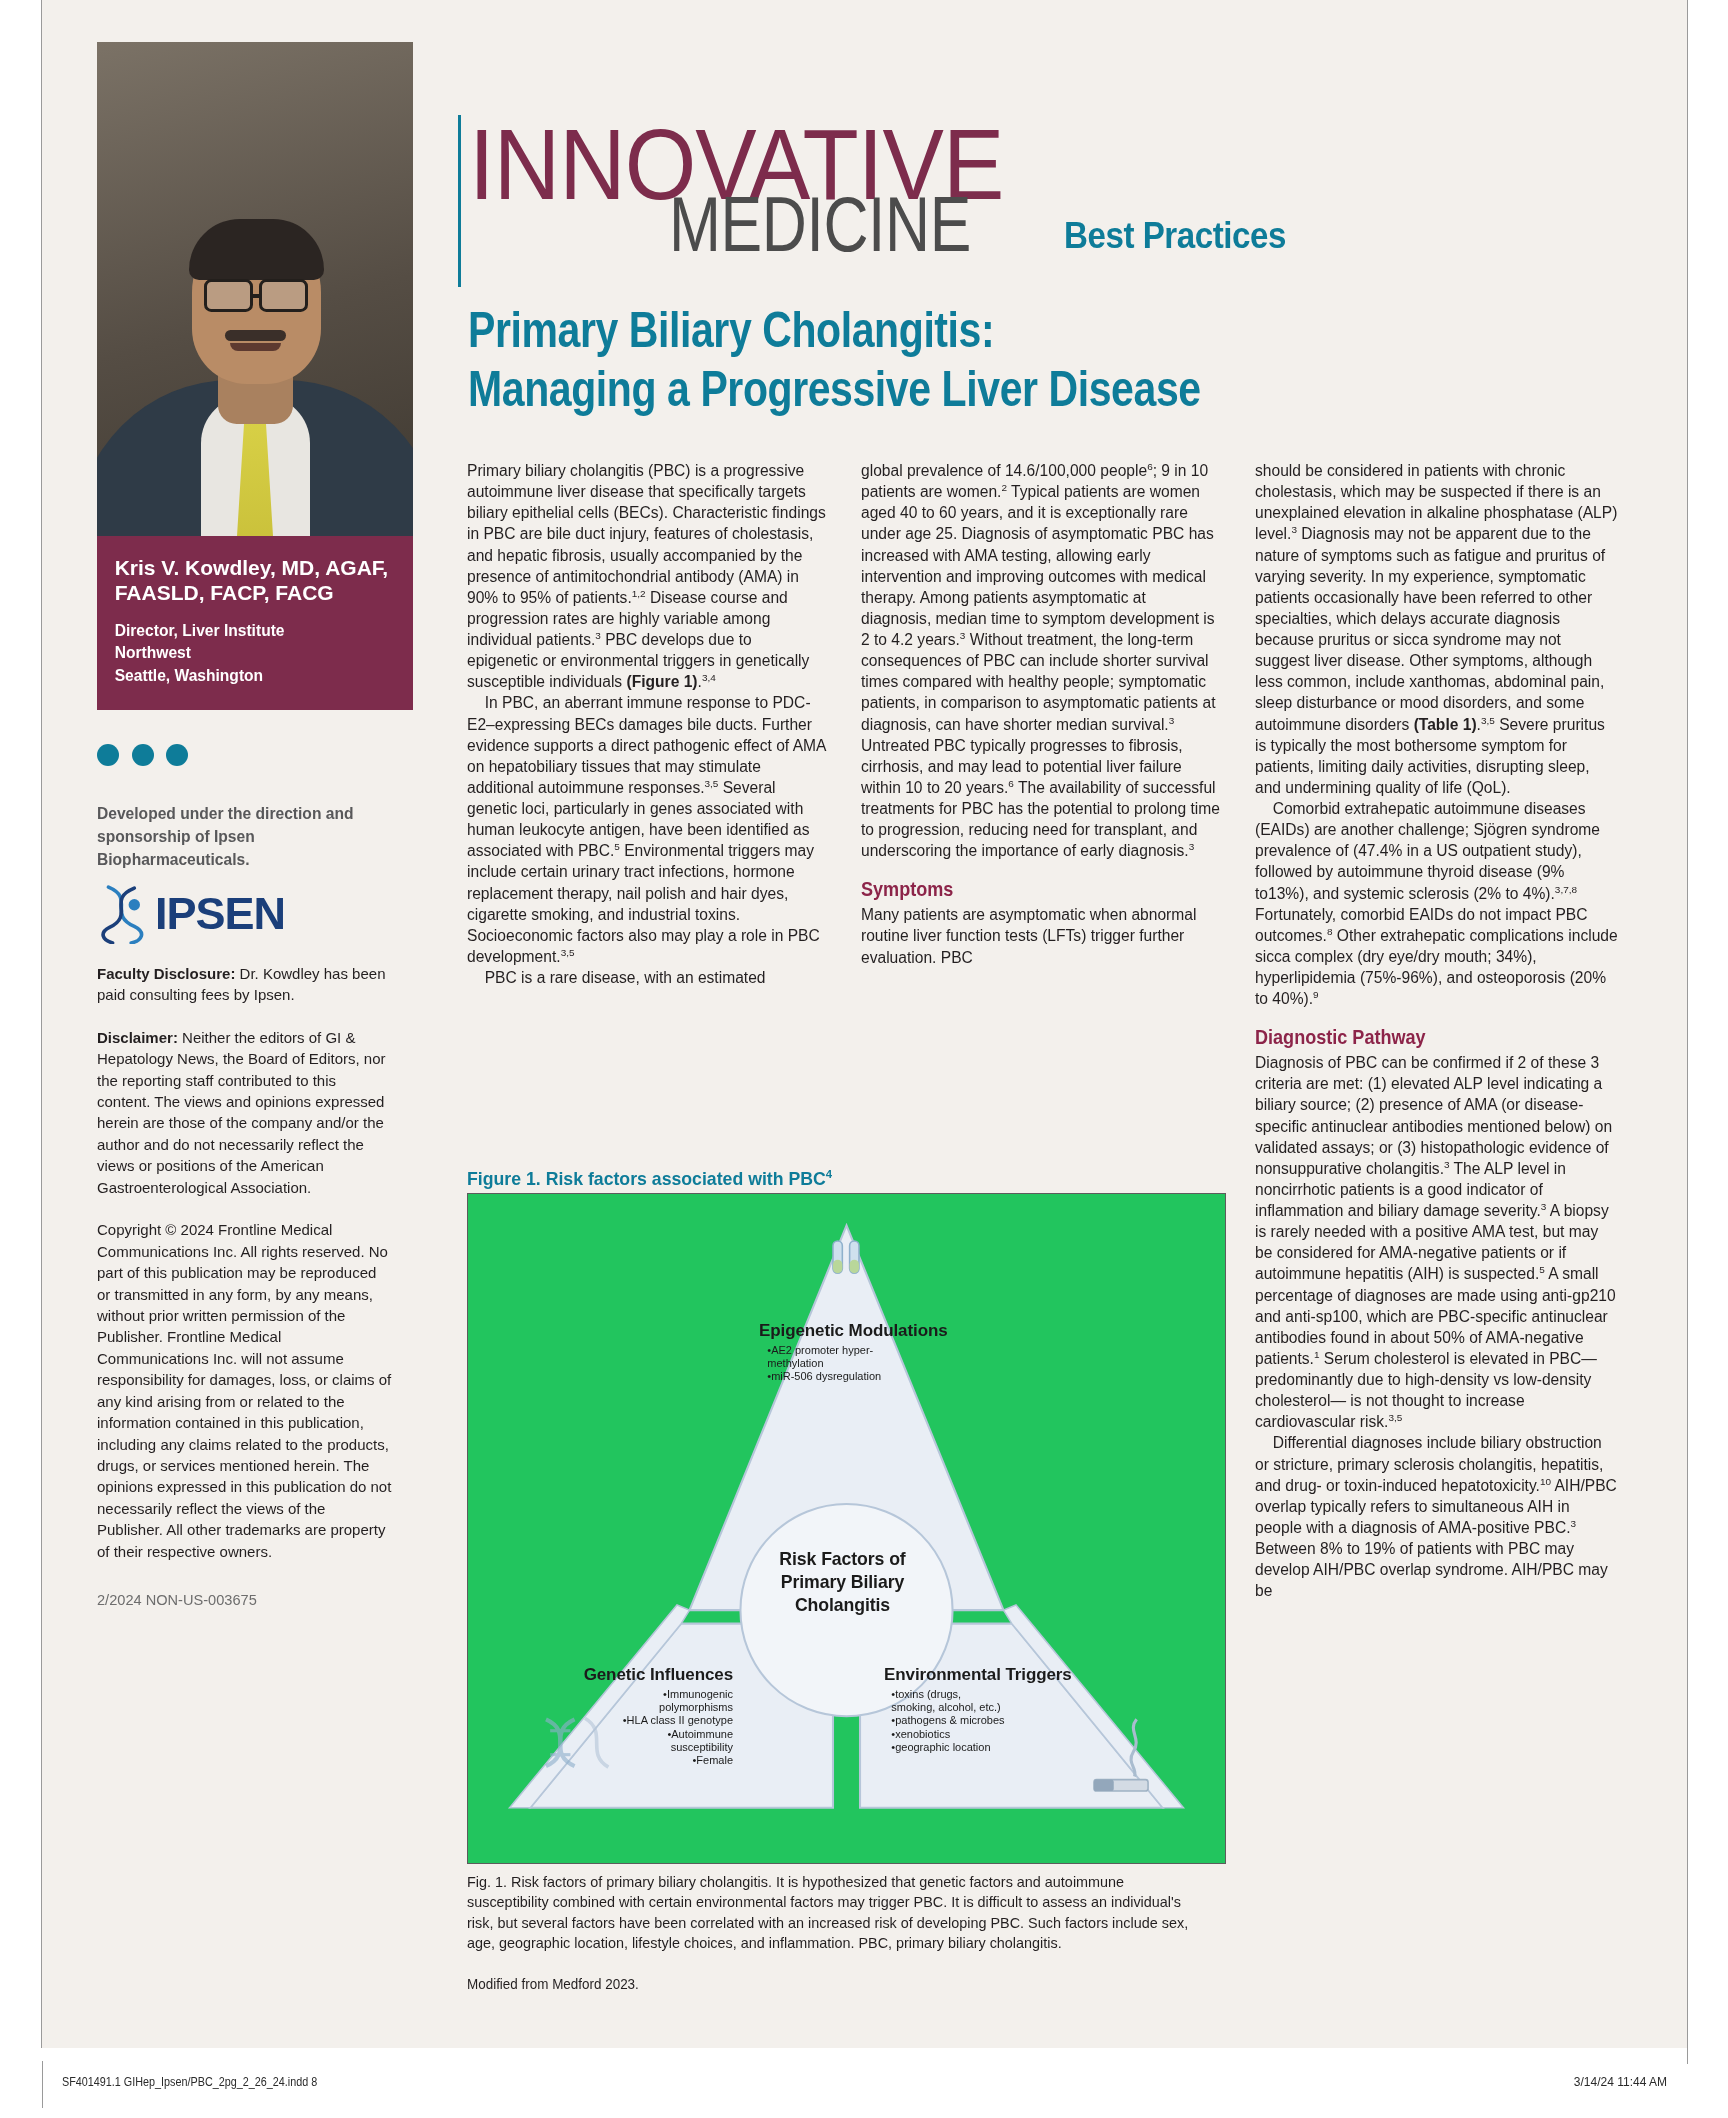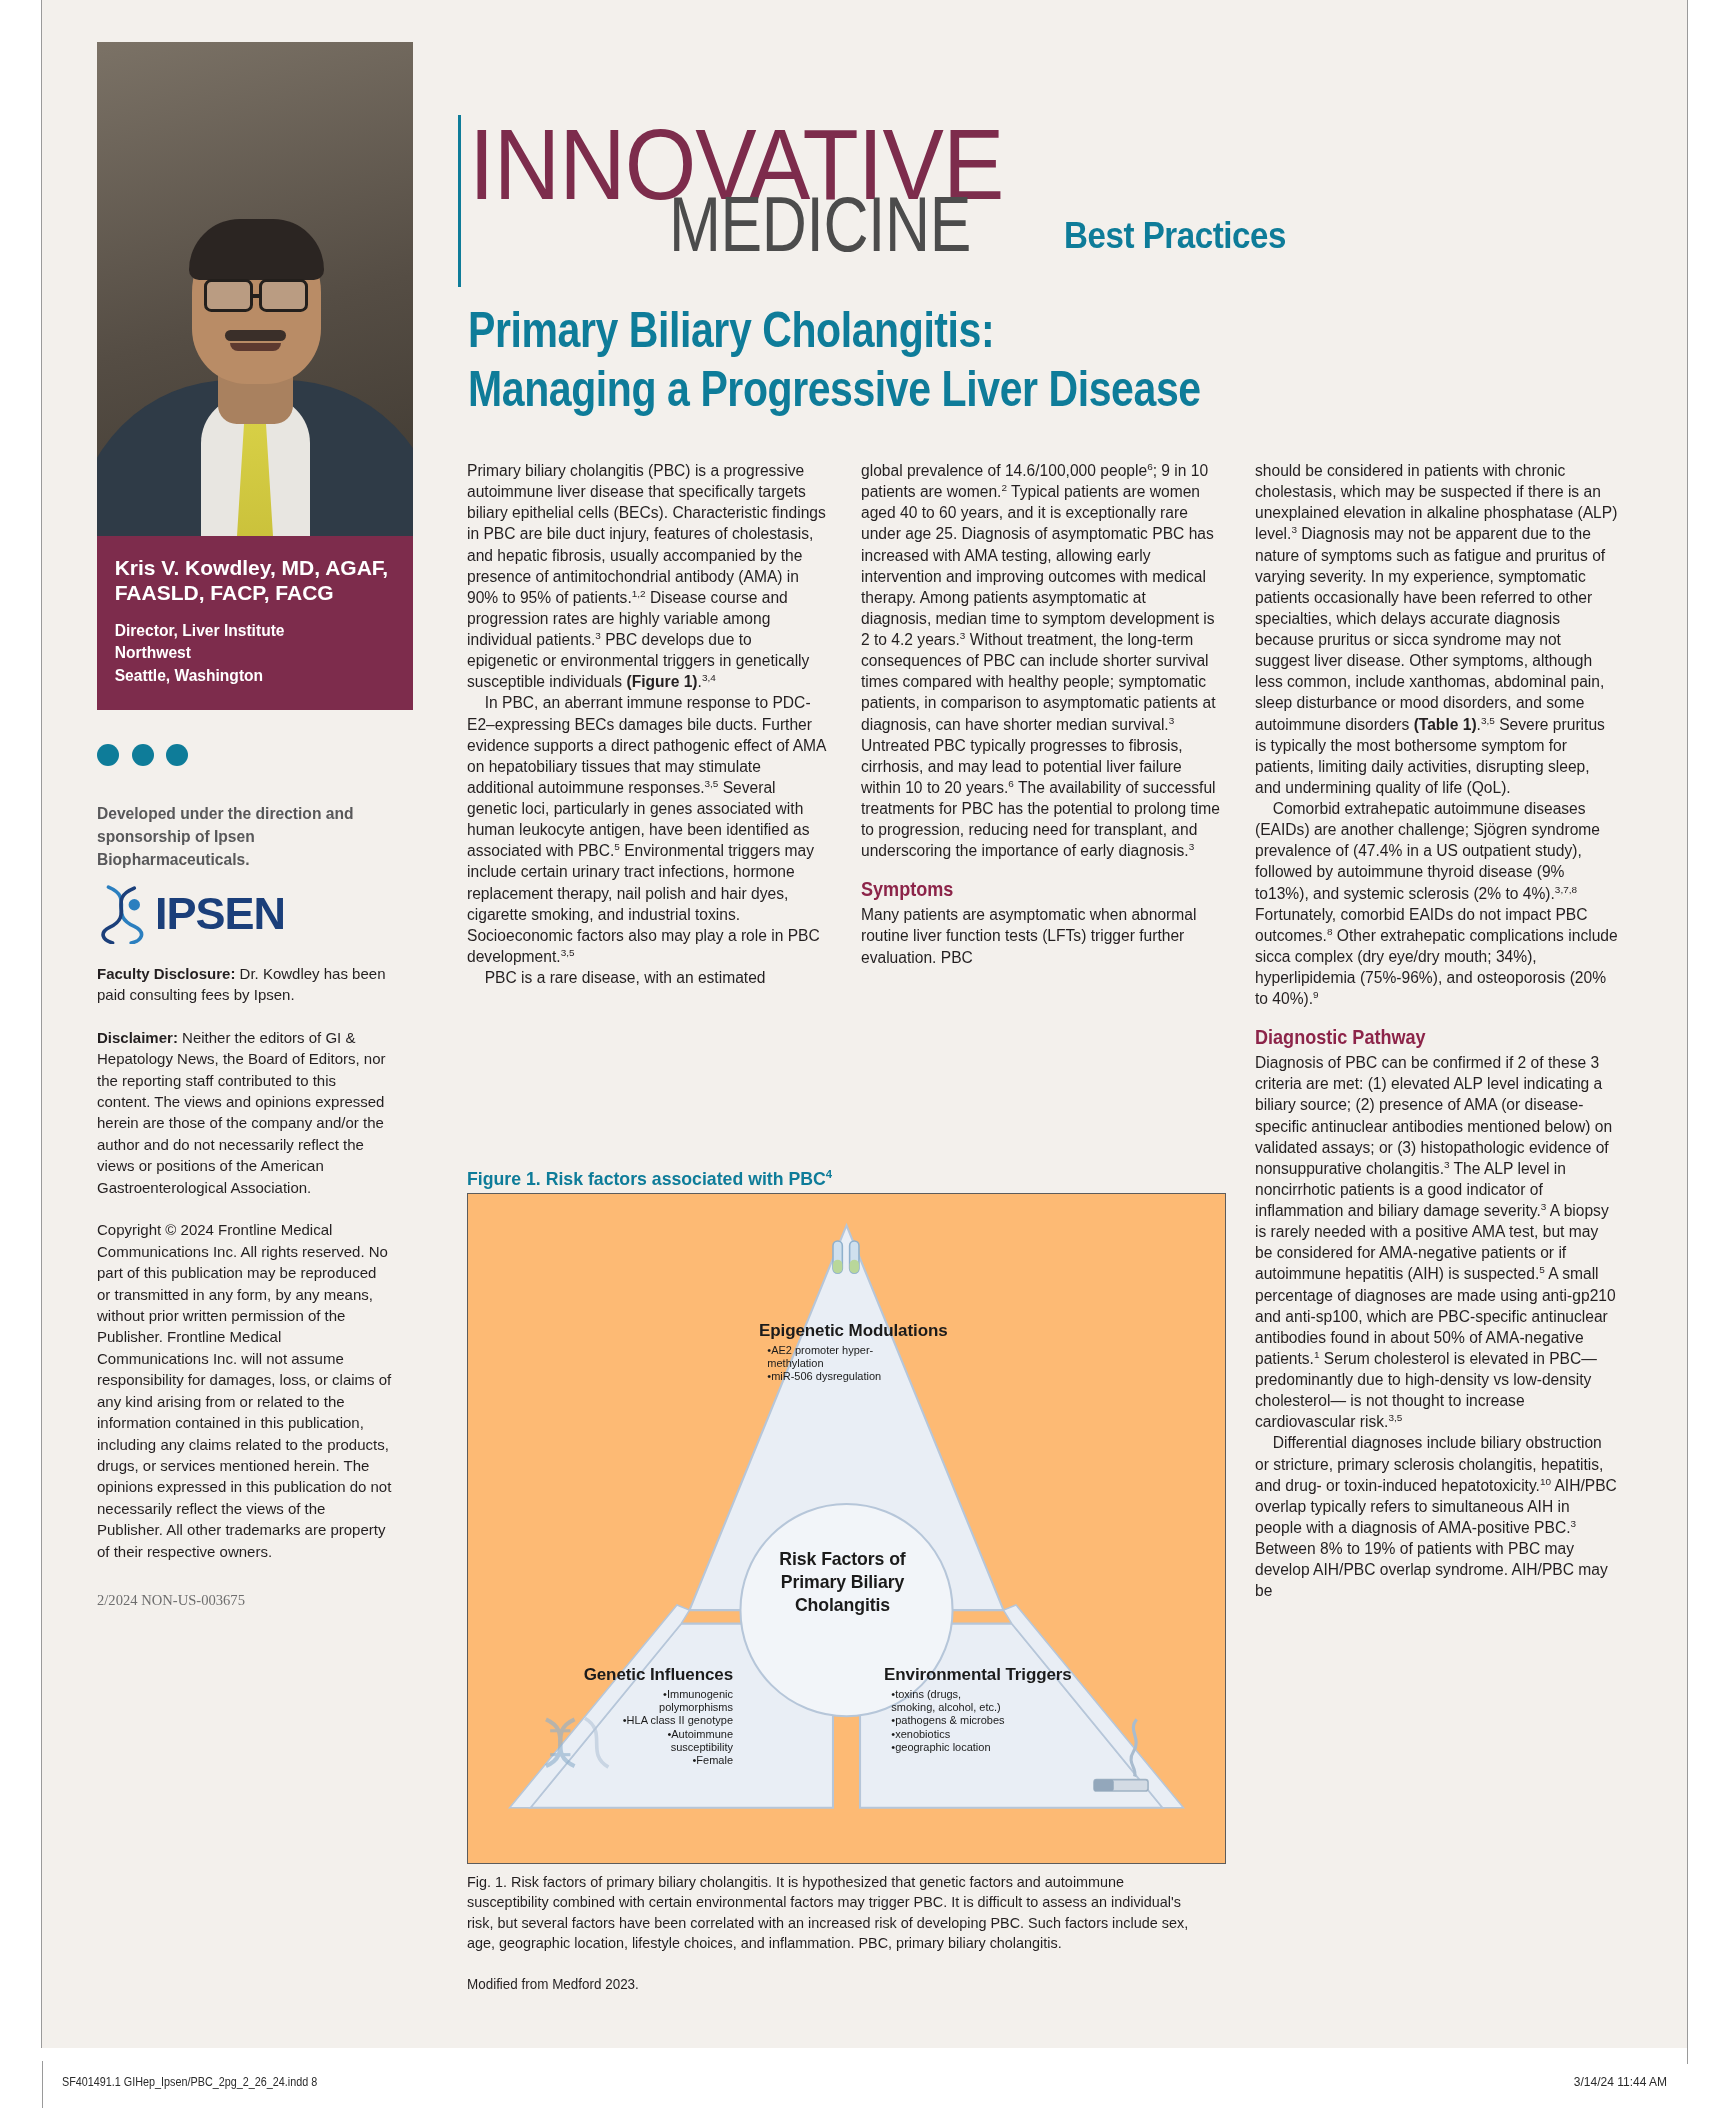--- a/index.html
+++ b/index.html
@@ -63,21 +63,21 @@
     margin-top:37px; font-size:15.6px; line-height:1.45; color:#58585a; font-weight:bold;
     width:291px;
   }
 
   #ipsen-logo { margin-top:13.5px; display:flex; align-items:center; gap:1px; height:57px; }
   #ipsen-word { font-size:45px; font-weight:bold; letter-spacing:-1px; color:#1b3f7a;
                 font-family:"Liberation Sans", sans-serif; line-height:1; }
 
   .rail-para { margin-top:21px; font-size:15px; line-height:1.43; color:#231f20; width:296px; }
   .rail-para b { font-weight:bold; }
-  #doc-code { margin-top:30px; font-size:14.6px; color:#6d6d6d;font-family:Liberation Serif, serif; }
+  #doc-code { margin-top:30px; font-size:14.6px; color:#6d6d6d; }
 
   
   #masthead { position:absolute; left:458px; top:68px; width:1159px; height:218px; }
   #mast-rule { position:absolute; left:0; top:47px; width:2.6px; height:172px; background:#0e7c99; }
   #mast-innovative {
     position:absolute; left:11.4px; top:46px;
     font-family:"Liberation Sans Narrow","Liberation Sans",sans-serif;
     font-size:100px; font-weight:400; letter-spacing:-1px; color:#7d2c4c;
     transform:scaleX(.92); transform-origin:left top; line-height:1;
   }
@@ -119,21 +119,21 @@
   }
 
   
   #fig-title {
     position:absolute; left:467px; top:1169px; width:759px;
     font-size:17.7px; font-weight:bold; color:#0e7c99;
     font-family:"Liberation Sans", sans-serif;
   }
   #fig-box {
     position:absolute; left:467px; top:1193px; width:759px; height:671px;
-    background:#fdba74; border:1px solid #5c5c5c;
+    background:#22c55e; border:1px solid #5c5c5c;
   }
   #fig-svg { position:absolute; left:0; top:0; }
   .fig-label { position:absolute; color:#1b1b1b; }
   .fig-head {
     font-family:"Liberation Sans Narrow","Liberation Sans",sans-serif;
     font-weight:bold; font-size:17px; letter-spacing:-0.1px;
   }
   .fig-bullets { font-size:11px; line-height:1.2; }
   .fig-bullets div { white-space:nowrap; }
 

